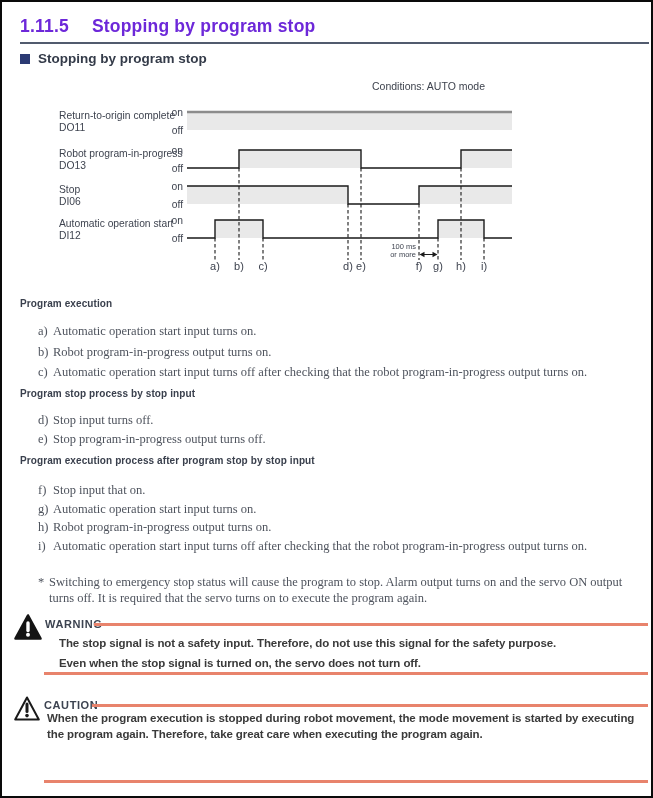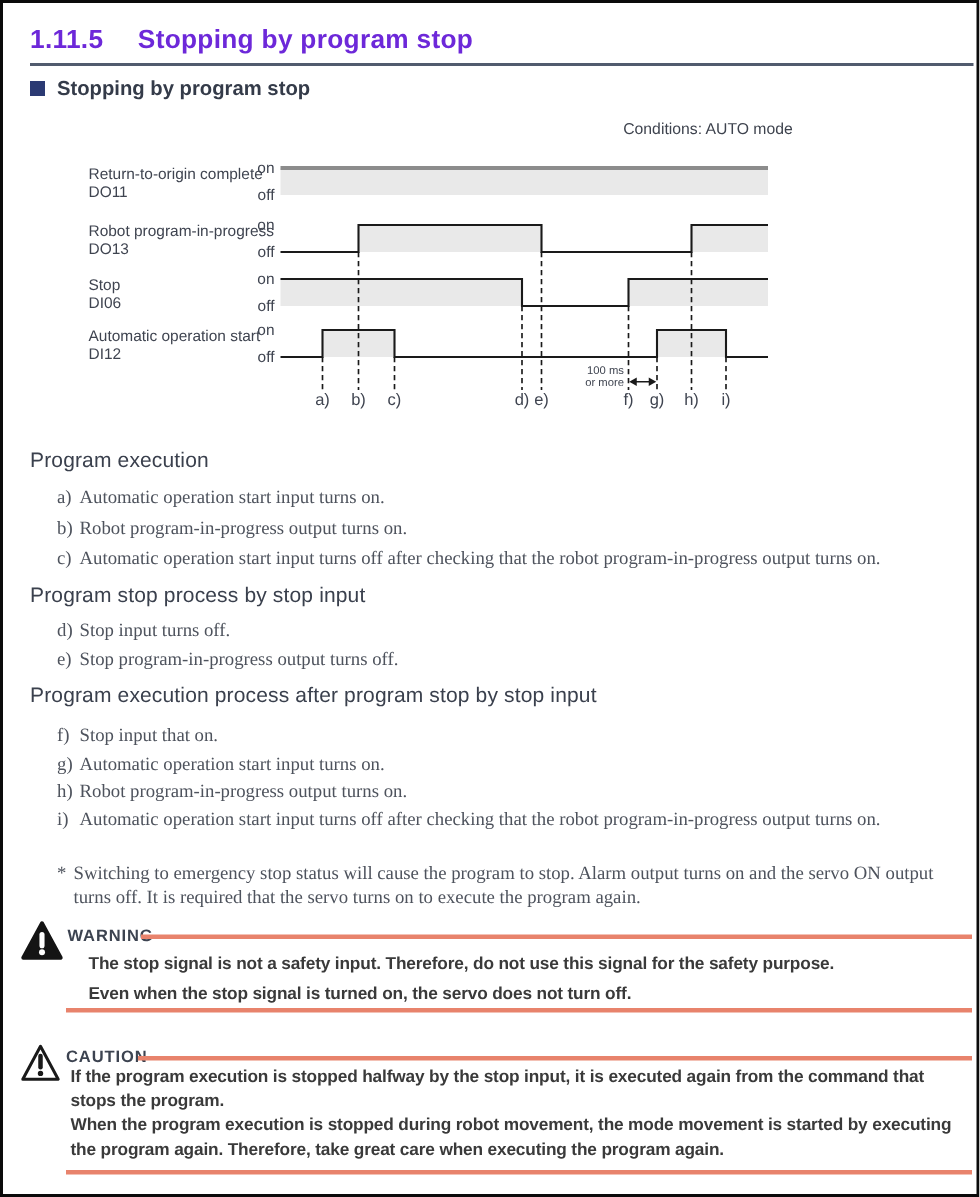--- a/index.html
+++ b/index.html
@@ -10,29 +10,29 @@
   }
   .abs { position:absolute; }
 
   
   .title-row { top:14px; left:18px; display:flex; gap:23px;
     font-size:17.5px; font-weight:bold; color:#6d28d9; letter-spacing:0.2px; }
   .title-underline { top:40px; left:18px; width:629px; height:2px; background:#515B6E; }
   .subsection { top:49px; left:18px; display:flex; align-items:center; gap:8px; }
   .subsection .sq { width:10px; height:10px; background:#2B3A73; }
   .subsection .txt { font-size:13.5px; font-weight:bold; color:#343B49; }
-  .conditions { top:78px; left:370px; width:200px; text-align:center;
+  .conditions { top:78px; left:370px; width:200px; text-align:left;
     font-size:10.5px; color:#3E434E; }
 
   
   #timing-svg { position:absolute; left:0; top:96px; width:653px; height:194px; }
   #timing-svg text { font-family:"Liberation Sans", sans-serif; fill:#3F4450; }
 
   
-  .sec-h { left:18px; font-size:14px; font-weight:normal; color:#3A404D; letter-spacing:0.1px; }
+  .sec-h { left:18px; font-size:10px; font-weight:bold; color:#3A404D; letter-spacing:0.1px; }
   .item { left:36px; right:8px; display:flex;
     font-family:"Liberation Serif", serif; font-size:12.5px; color:#4E535D; }
   .item .lb { width:15px; flex:none; }
   .footnote { top:572px; left:36px; width:606px; display:flex;
     font-family:"Liberation Serif", serif; font-size:12.5px; line-height:16px; color:#4E535D; }
   .footnote .lb { width:11px; flex:none; }
 
   
   .box-label { font-size:11px; font-weight:bold; color:#3C4350; letter-spacing:0.6px; }
   .rule { background:#E8836C; }
@@ -173,18 +173,17 @@
   <div class="abs rule" style="top:670px; left:42px; width:604px; height:3px"></div>
 
   <svg class="abs" style="left:11px; top:693px" width="28" height="27" viewBox="0 0 28 27">
     <path d="M14 2.5 L25.8 24.5 L2.2 24.5 Z" fill="#ffffff" stroke="#1A1A1A" stroke-width="2" stroke-linejoin="round"></path>
     <line x1="14" y1="9" x2="14" y2="16.5" stroke="#1A1A1A" stroke-width="3" stroke-linecap="round"></line>
     <circle cx="14" cy="20.6" r="1.8" fill="#1A1A1A"></circle>
   </svg>
   <div class="abs box-label" style="top:697px; left:42px">CAUTION</div>
   <div class="abs rule" style="top:702px; left:90px; width:556px; height:2.5px"></div>
   <div class="abs caut-body">
-    <div>If the program execution is stopped halfway by the stop input, it is executed again from the command that stops the program.</div>
     <div>When the program execution is stopped during robot movement, the mode movement is started by executing the program again. Therefore, take great care when executing the program again.</div>
   </div>
   <div class="abs rule" style="top:778px; left:42px; width:604px; height:3px"></div>
 
 </div>
 
 </body></html>

